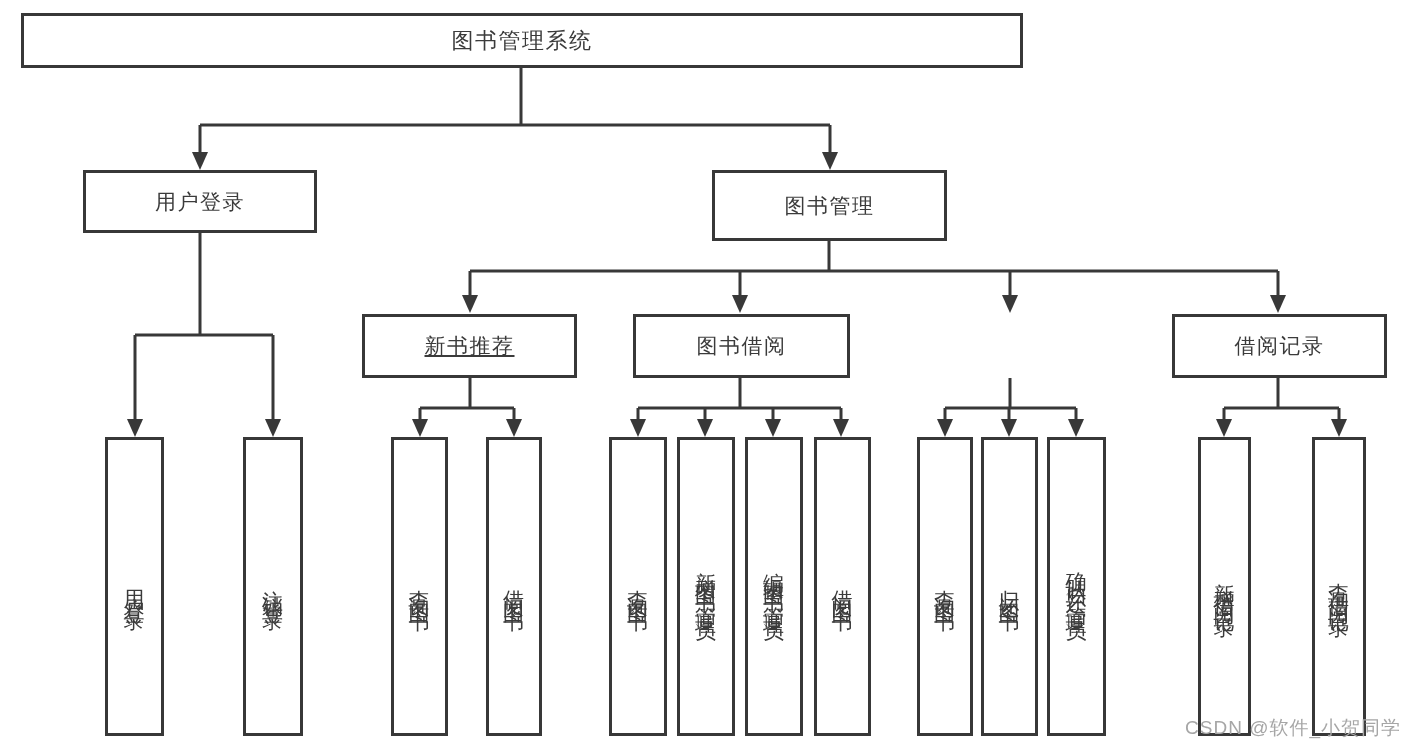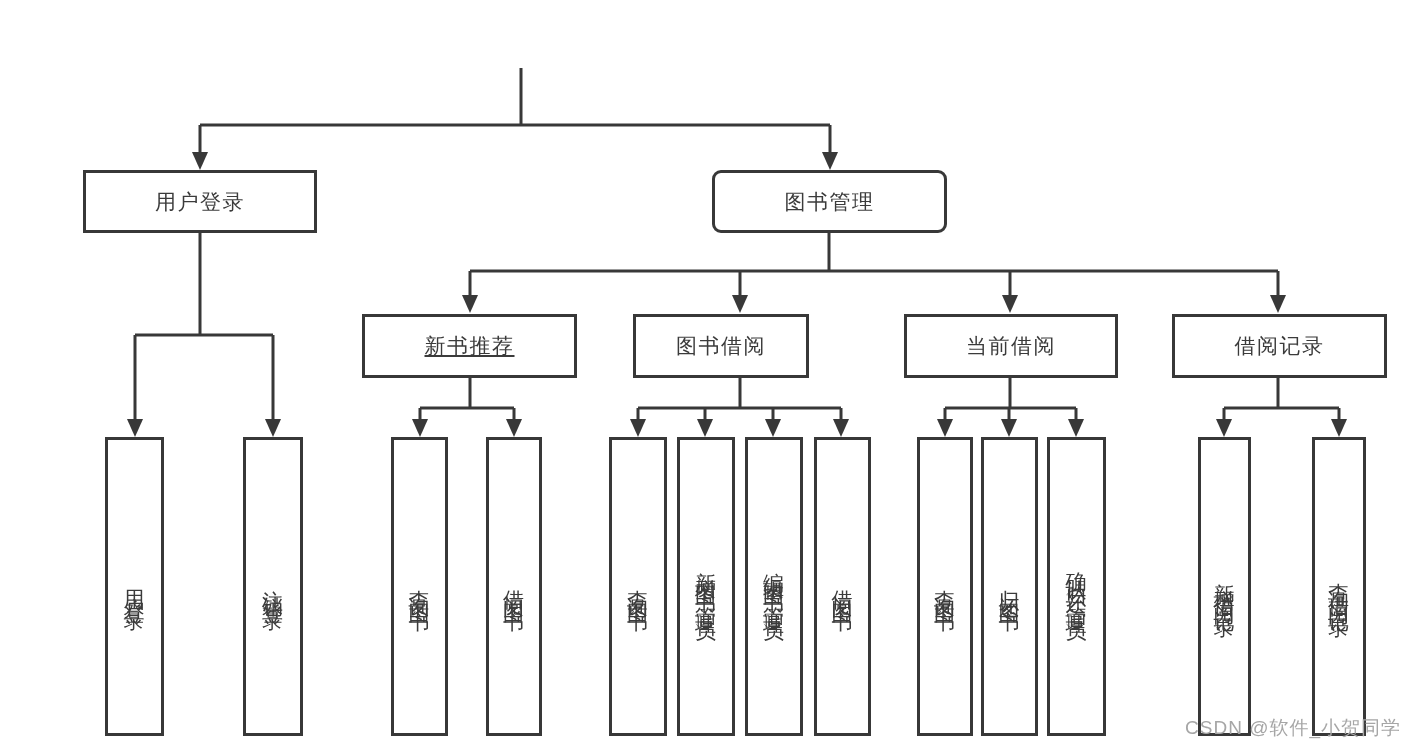--- a/index.html
+++ b/index.html
@@ -74,27 +74,27 @@
     <polygon class="c-arrow" points="937,419 953,419 945,437"></polygon>
     <polygon class="c-arrow" points="1001,419 1017,419 1009,437"></polygon>
     <polygon class="c-arrow" points="1068,419 1084,419 1076,437"></polygon>
 
     <path class="c-line" d="M1278,378 V408 M1224,408 H1339"></path>
     <path class="c-line" d="M1224,408 V422 M1339,408 V422"></path>
     <polygon class="c-arrow" points="1216,419 1232,419 1224,437"></polygon>
     <polygon class="c-arrow" points="1331,419 1347,419 1339,437"></polygon>
   </svg>
 
+  <div class="box h-box root-box" style="left:21px;top:13px;width:1002px;height:55px;">图书管理系统</div>
 
   <div class="box h-box" style="left:83px;top:170px;width:234px;height:63px;">用户登录</div>
-  <div class="box h-box" style="left:712px;top:170px;width:235px;height:63px;border-radius:9px;">图书管理</div>
+  <div class="box h-box" style="left:712px;top:170px;width:235px;height:71px;">图书管理</div>
 
   <div class="box h-box" style="left:362px;top:314px;width:215px;height:64px;text-decoration:underline;">新书推荐</div>
-  <div class="box h-box" style="left:633px;top:314px;width:176px;height:64px;">图书借阅</div>
-  <div class="box h-box" style="left:904px;top:314px;width:214px;height:64px;">当前借阅</div>
+  <div class="box h-box" style="left:633px;top:314px;width:217px;height:64px;">图书借阅</div>
   <div class="box h-box" style="left:1172px;top:314px;width:215px;height:64px;">借阅记录</div>
 
   <div class="box v-box" style="left:105px;top:437px;width:59px;height:299px;">用户登录</div>
   <div class="box v-box" style="left:243px;top:437px;width:60px;height:299px;">注销登录</div>
 
   <div class="box v-box" style="left:391px;top:437px;width:57px;height:299px;">查询图书</div>
   <div class="box v-box" style="left:486px;top:437px;width:56px;height:299px;">借阅图书</div>
 
   <div class="box v-box" style="left:609px;top:437px;width:58px;height:299px;">查询图书</div>
   <div class="box v-box" style="left:677px;top:437px;width:58px;height:299px;">新增图书（管理员）</div>

